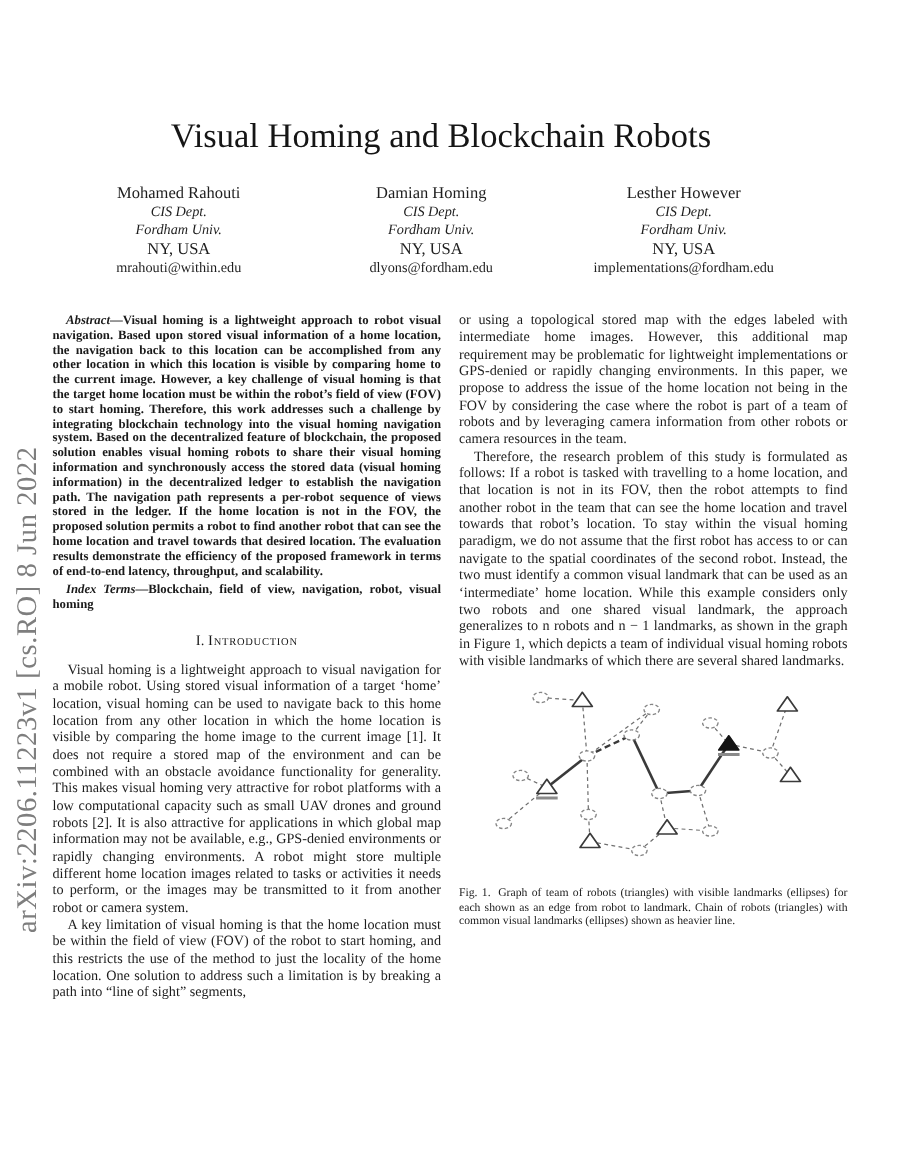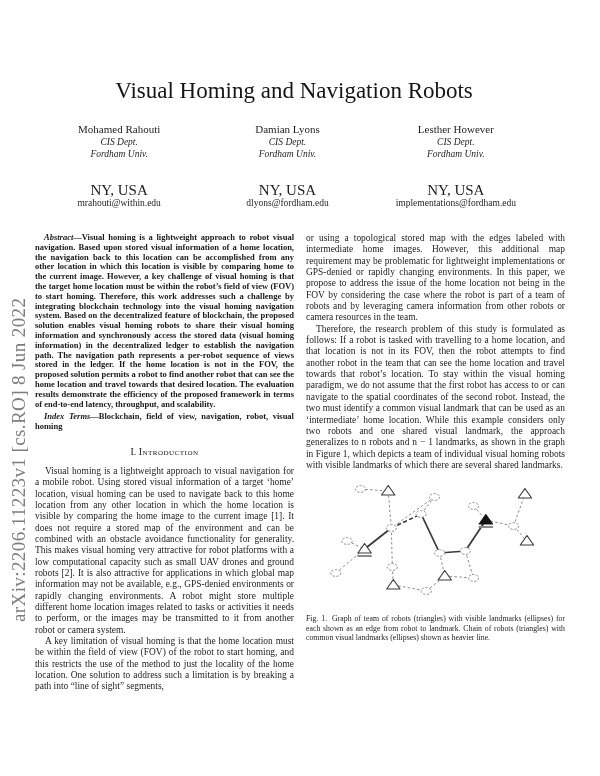--- a/index.html
+++ b/index.html
@@ -13,21 +13,21 @@
     white-space:nowrap;font-size:19px;letter-spacing:.4px;
     color:#7e7e7e;
   }
 
   
   .title{margin:46px 30px 0 18px;text-align:center;font-size:23px;line-height:30px;font-weight:400;color:#151515;}
   .authors{display:flex;margin:16px 60px 0 35px;}
   .author{flex:1;text-align:center;}
   .a-name{font-size:11px;line-height:14px;}
   .a-it{font-style:italic;font-size:9.5px;line-height:12px;}
-  .a-plain{font-size:15px;line-height:12px;margin-top:24px;}
+  .a-plain{font-size:11px;line-height:12px;}
   .a-email{font-size:9.5px;line-height:12px;margin-top:1px;}
 
   
   .columns{display:flex;gap:12px;margin:24px 34px 0 34px;justify-content:center;}
   .col{width:259px;}
   .abstract,.indexterms{
     font-weight:bold;font-size:8.5px;line-height:9.8px;
     text-align:justify;text-indent:9px;margin:0;color:#1a1a1a;
   }
   .indexterms{margin-top:3px;}
@@ -52,32 +52,32 @@
   .n-triangle-dark{fill:#141414;stroke:#141414;stroke-width:1.1;stroke-linejoin:round;}
   .n-smudge{fill:#8a8a8a;}
 </style>
 </head>
 <body>
 
 <div class="page">
 
   <div class="arxiv-strip">arXiv:2206.11223v1  [cs.RO]  8 Jun 2022</div>
 
-  <h1 class="title"><br><span>Visual Homing and Navigation Robots</span></h1>
+  <h1 class="title"><br><span>Visual Homing and Blockchain Robots</span></h1>
 
   <div class="authors">
     <div class="author">
       <div class="a-name">Mohamed Rahouti</div>
       <div class="a-it">CIS Dept.</div>
       <div class="a-it">Fordham Univ.</div>
       <div class="a-plain">NY, USA</div>
       <div class="a-email">mrahouti@within.edu</div>
     </div>
     <div class="author">
-      <div class="a-name">Damian Lyons</div>
+      <div class="a-name">Damian Homing</div>
       <div class="a-it">CIS Dept.</div>
       <div class="a-it">Fordham Univ.</div>
       <div class="a-plain">NY, USA</div>
       <div class="a-email">dlyons@fordham.edu</div>
     </div>
     <div class="author">
       <div class="a-name">Lesther However</div>
       <div class="a-it">CIS Dept.</div>
       <div class="a-it">Fordham Univ.</div>
       <div class="a-plain">NY, USA</div>

